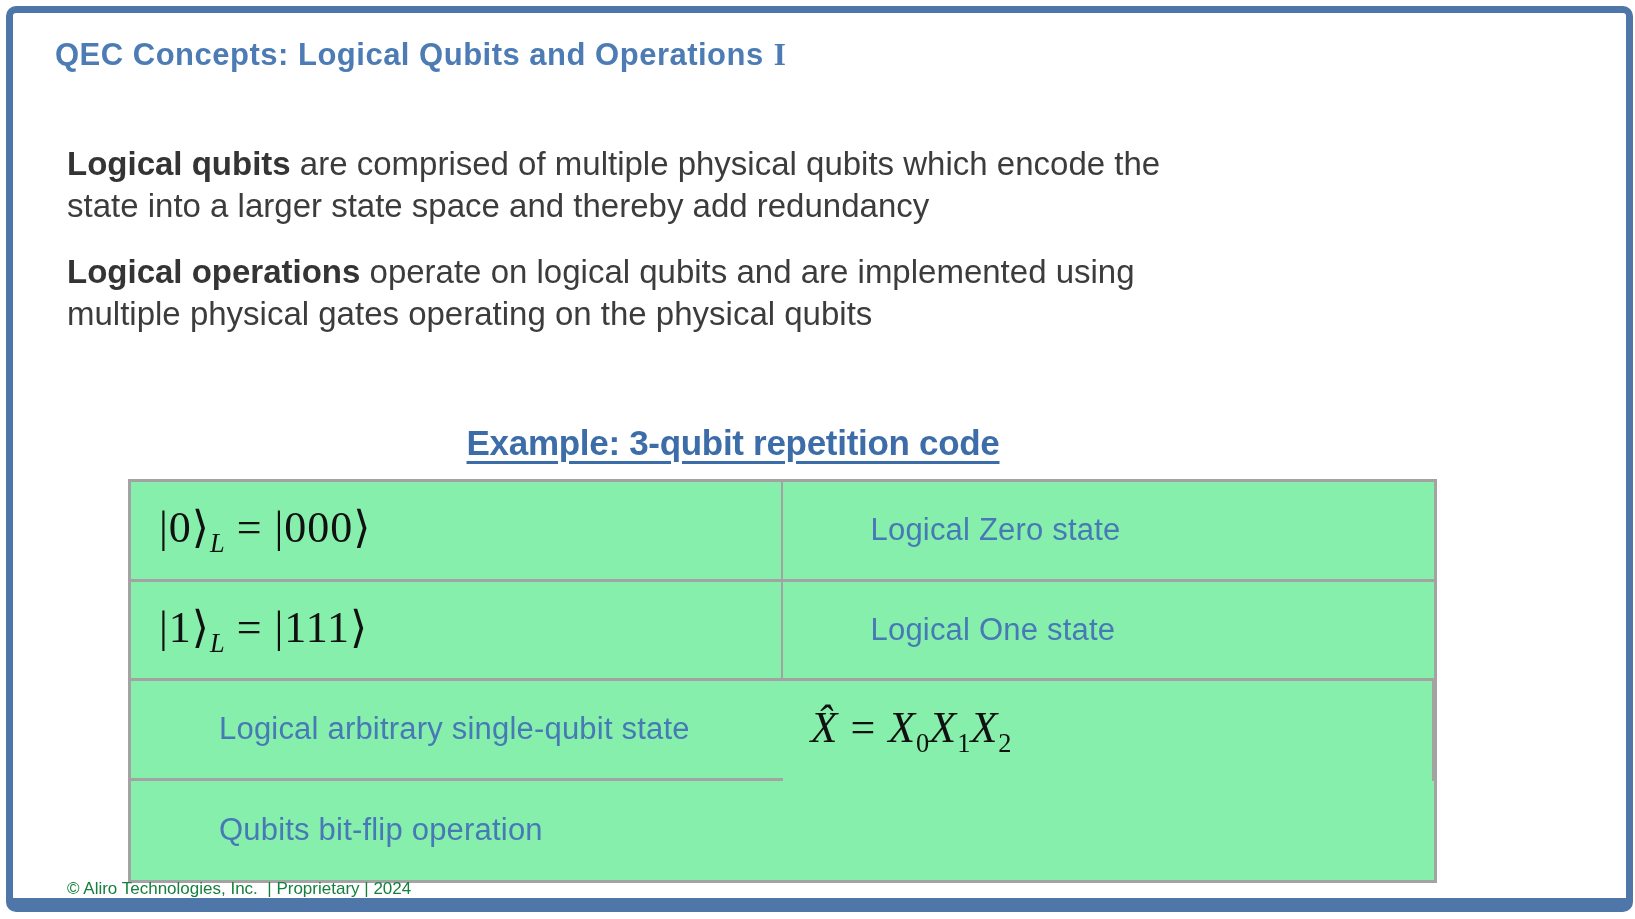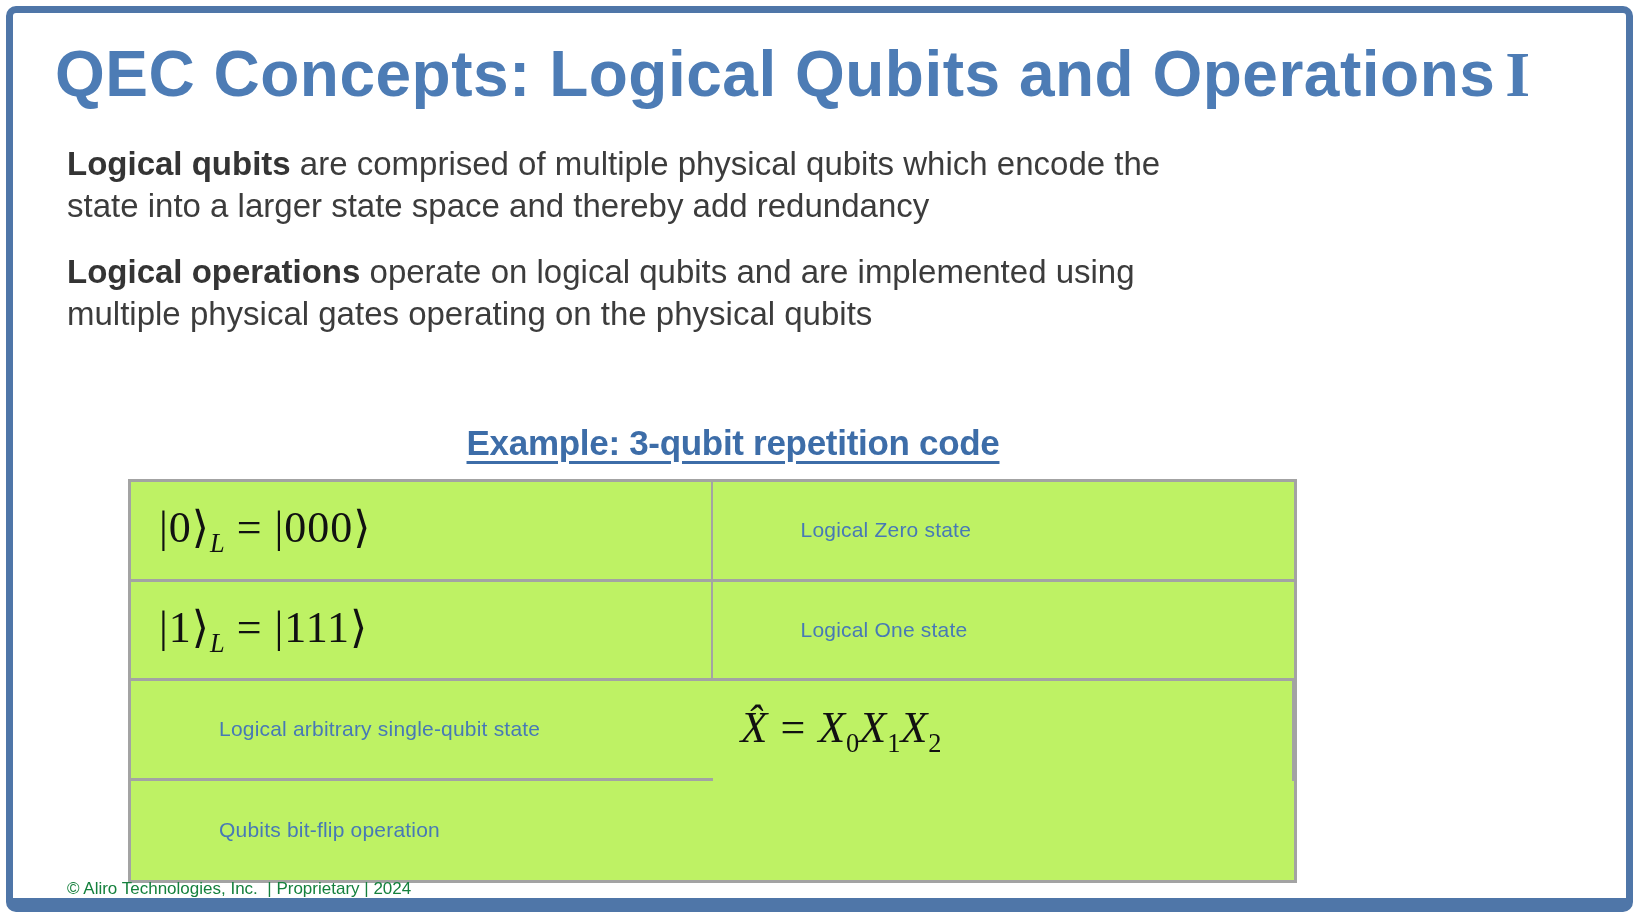--- a/index.html
+++ b/index.html
@@ -13,21 +13,21 @@
     border: 7px solid #4f76a8;
     border-bottom-width: 14px;
     border-radius: 10px;
     background: #ffffff;
   }
   .content { position: absolute; inset: 0; }
 
   
   .slide-title {
     position: absolute; left: 42px; top: 24px;
-    font-size: 64px; font-weight: 600; color: #4d7cb5;
+    font-size: 31px; font-weight: 600; color: #4d7cb5;
     letter-spacing: 0.5px; white-space: nowrap;
   }
   .slide-title .numeral {
     font-family: "Liberation Serif", "DejaVu Serif", serif;
     font-weight: 600; margin-left: 10px;
   }
 
   
   .logo {
     position: absolute; top: 6px; right: 78px;
@@ -59,40 +59,40 @@
     text-decoration: underline;
     text-decoration-thickness: 3px;
     text-underline-offset: 6px;
     letter-spacing: -0.3px;
     margin-top: 20px;
   }
 
   
   .qec-table {
     position: absolute; left: 115px; top: 466px;
-    width: 1169px; height: 404px;
+    width: 1309px; height: 404px;
     border: 3px solid #a3a3a3;
     display: grid;
     grid-template-columns: 1fr 1fr;
     grid-template-rows: repeat(4, 1fr);
-    background: #bef264;
+    background: #86efac;
   }
   .cell { display: flex; align-items: center; border-bottom: 3px solid #a3a3a3; }
   .cell.eq   { border-right: 2px solid #a3a3a3; padding-left: 28px; }
   .cell.lab  { padding-left: 88px; }
 
   .equation {
     font-family: "Liberation Serif", "DejaVu Serif", serif;
     font-size: 44px; color: #111111; letter-spacing: 1px; white-space: pre;
   }
   .equation .it { font-style: italic; }
   .equation sub { font-size: 0.6em; letter-spacing: 0; }
   .equation sub.it { font-style: italic; }
 
-  .state-label { font-size: 21px; color: #4779b6; letter-spacing: 0.2px; }
+  .state-label { font-size: 31px; color: #4779b6; letter-spacing: 0.2px; }
 
   
   .footer {
     position: absolute; left: 54px; top: 866px;
     font-size: 17px; color: #15803d; white-space: pre;
   }
 </style>
 </head>
 <body>
 

